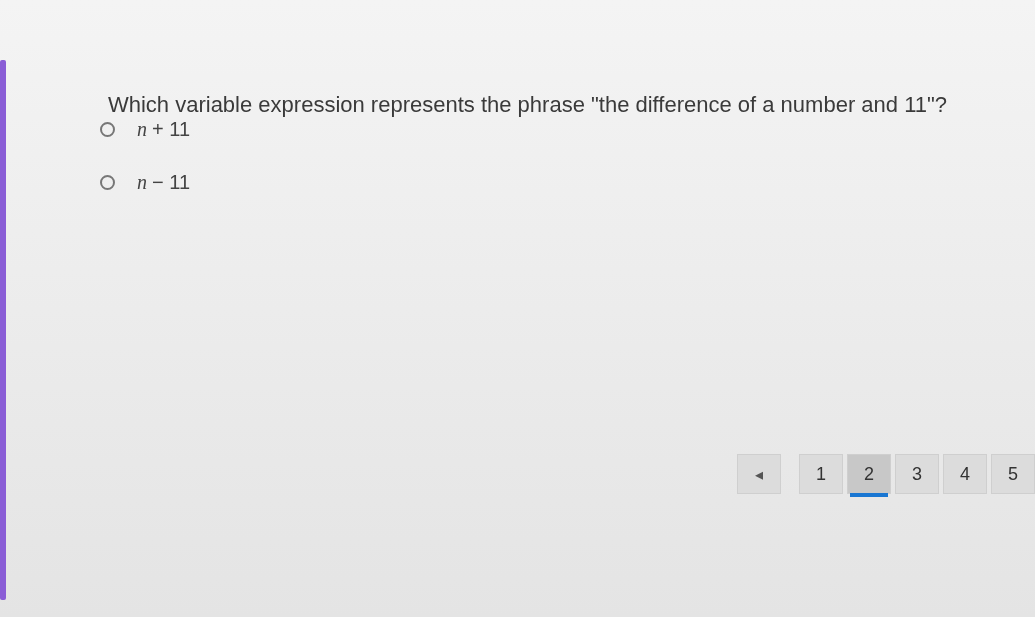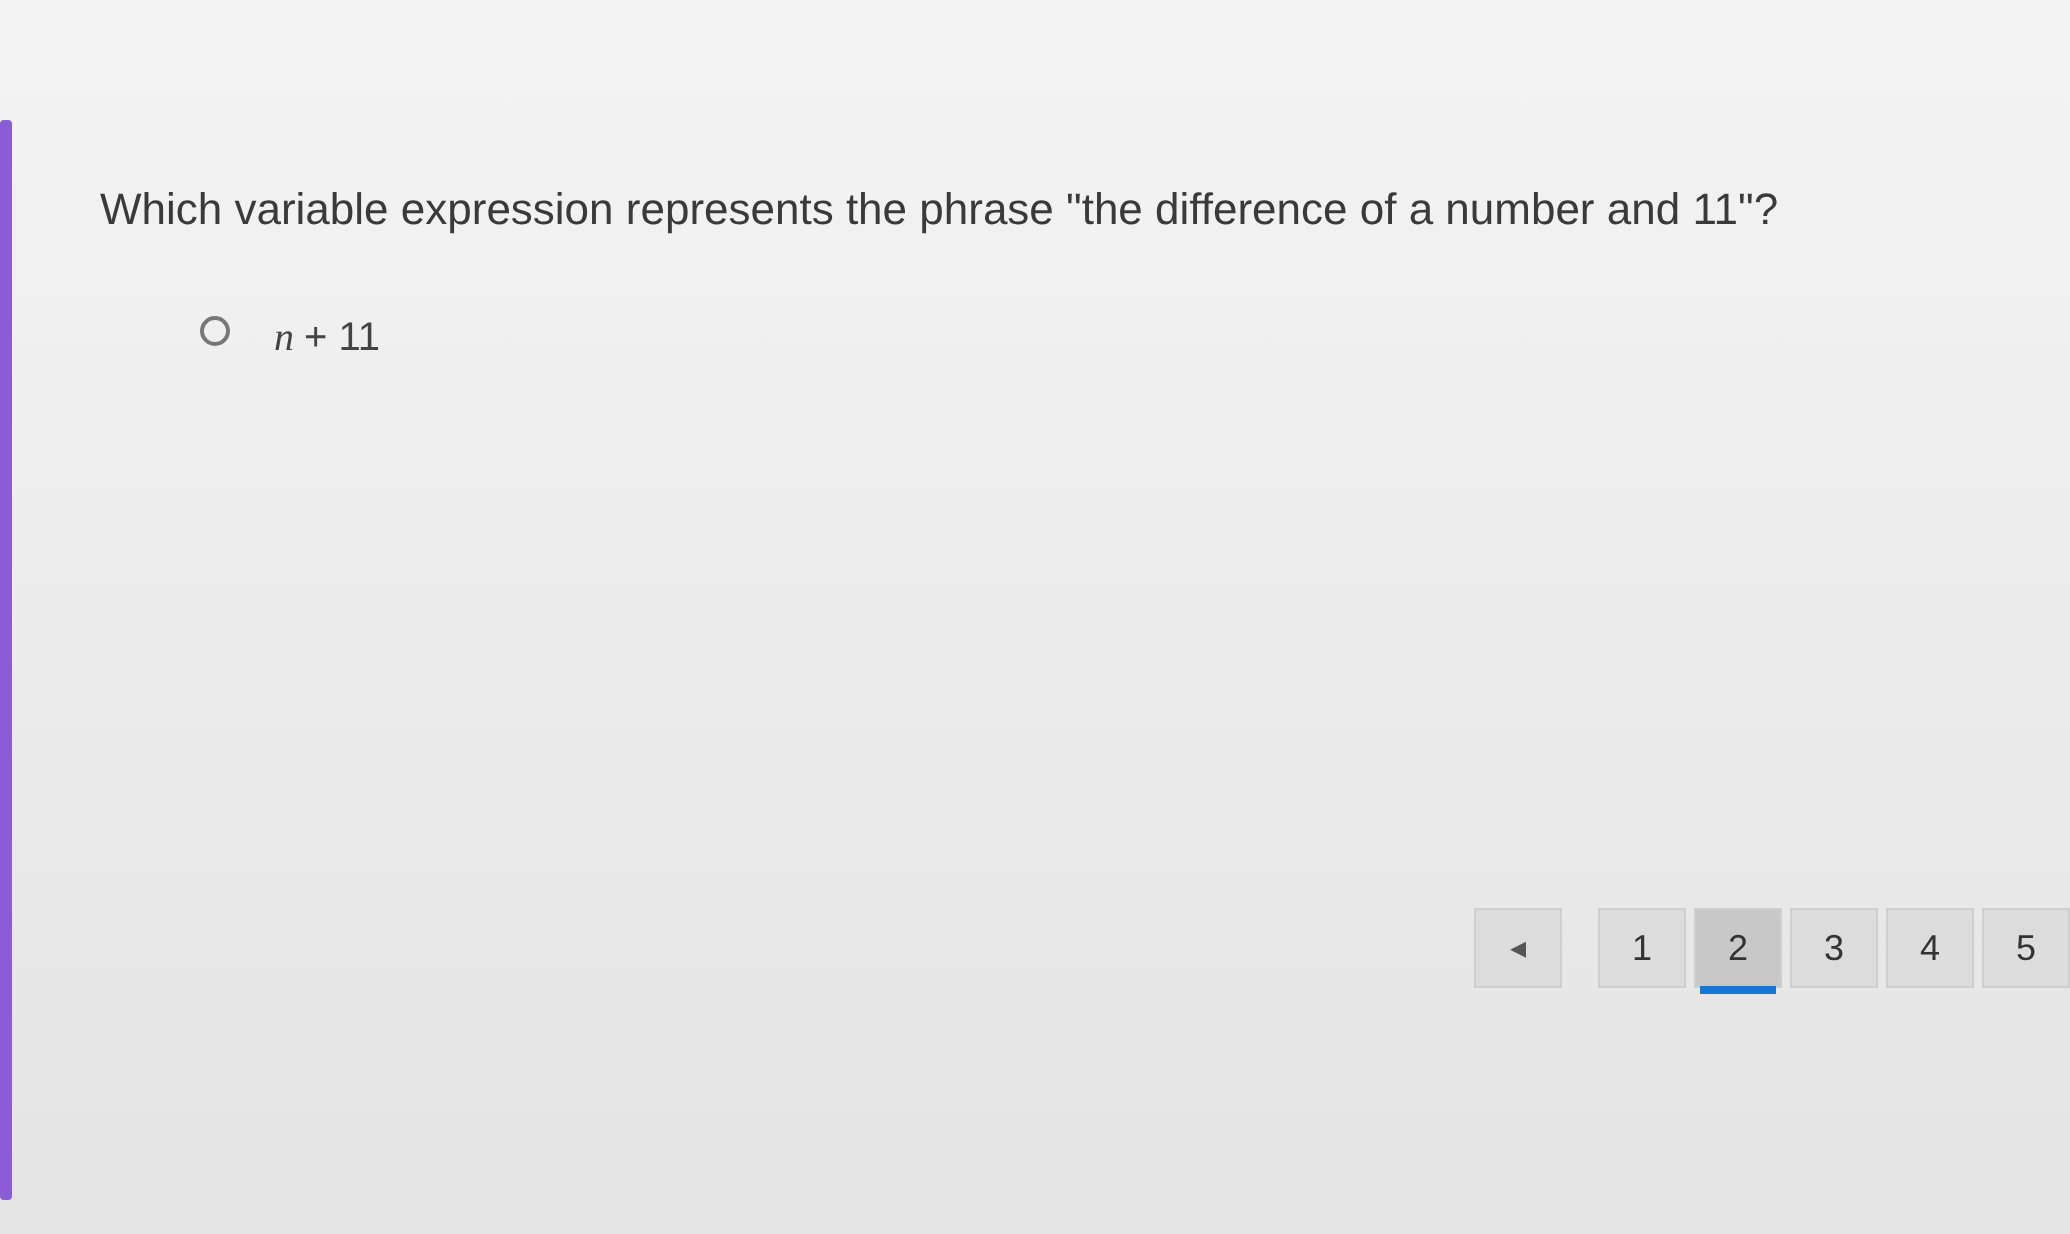--- a/index.html
+++ b/index.html
@@ -30,27 +30,28 @@
   .question-block {
     position: absolute;
     top: 92px;
     left: 50px;
     right: 30px;
   }
   .question-text {
     font-size: 22px;
     color: #3a3a3a;
     font-weight: 400;
-    margin-bottom: 40px;
+    text-align: center;
   }
   .options {
     margin-left: 50px;
   }
   .option {
     display: flex;
+    align-items: center;
     margin-bottom: 30px;
     cursor: pointer;
   }
   .radio {
     width: 15px;
     height: 15px;
     border: 2px solid #777;
     border-radius: 50%;
     margin-right: 22px;
     flex-shrink: 0;
@@ -117,20 +118,27 @@
     <div class="options">
 
       <div class="option">
         <div class="radio"></div>
         <div class="option-label">
           <span>n</span>
           <span class="upright"> <span>+</span> <span>11</span></span>
         </div>
       </div>
 
+      <div class="option">
+        <div class="radio"></div>
+        <div class="option-label">
+          <span>n</span>
+          <span class="upright"> <span>−</span> <span>11</span></span>
+        </div>
+      </div>
 
 
 
     </div>
   </div>
 
   <div class="pager">
     <div class="pager-btn prev">
       <span>◂</span>
     </div>

